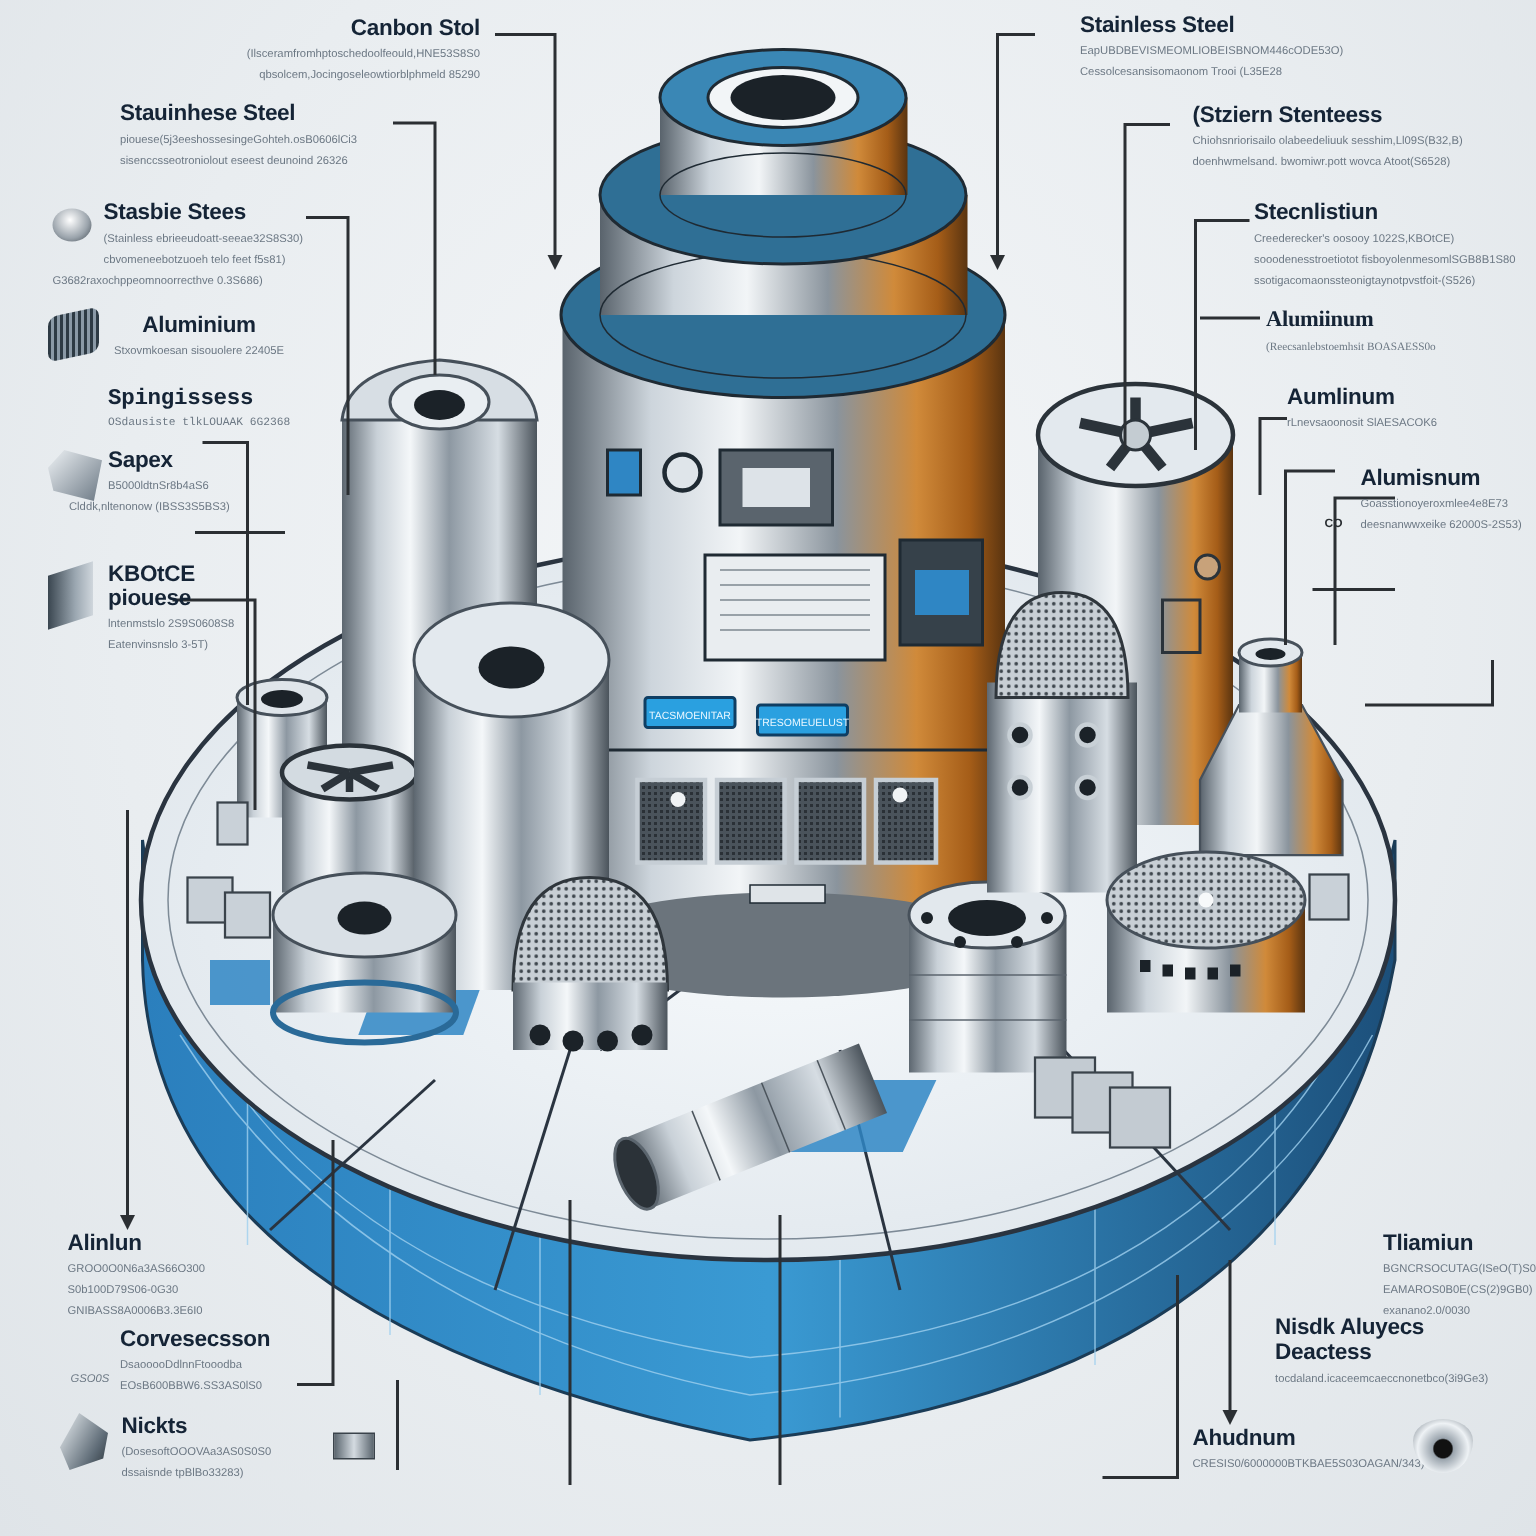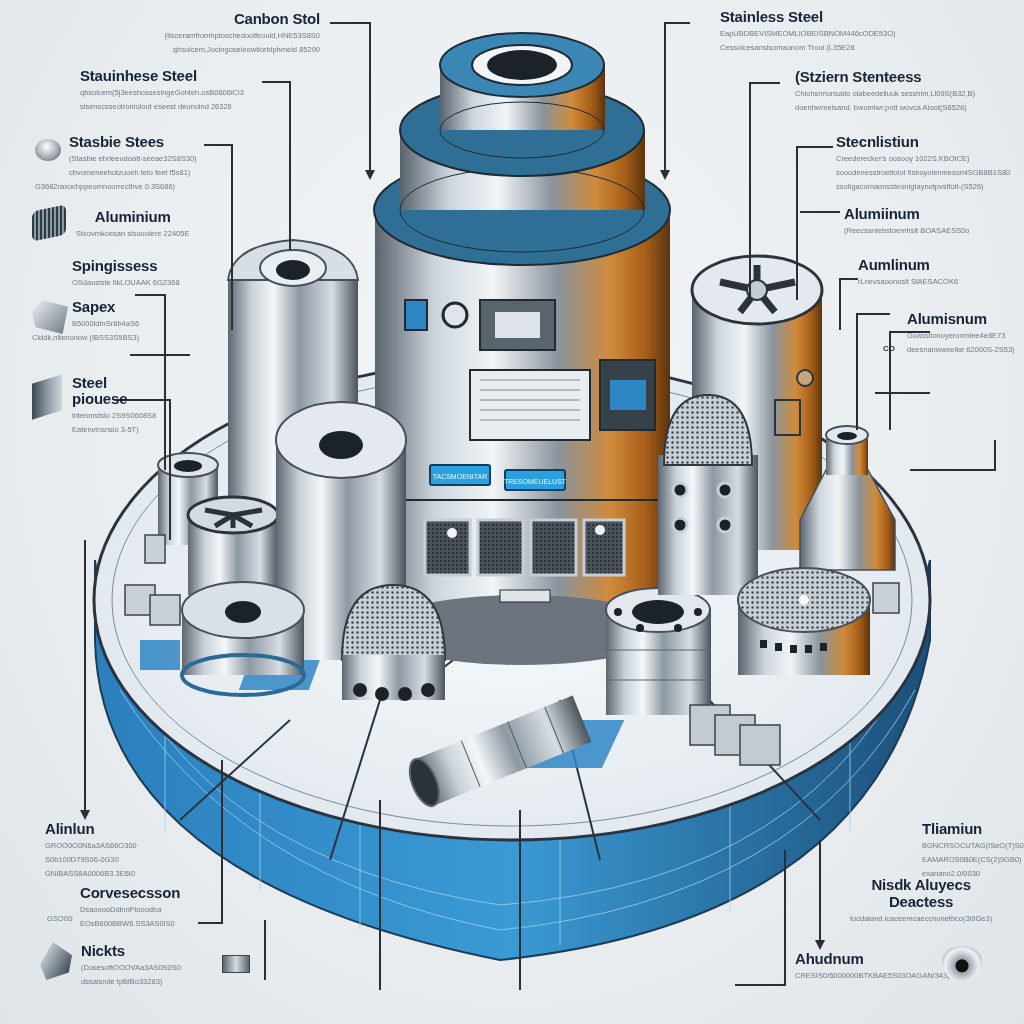--- a/index.html
+++ b/index.html
@@ -271,60 +271,60 @@
   </svg>
 
   <div class="label right-align" style="left:140px; top:10px; width:180px;">
     <div class="title">Canbon Stol</div>
     <div class="desc">(Ilsceramfromhptoschedoolfeould,HNE53S8S0</div>
     <div class="desc">qbsolcem,Jocingoseleowtiorblphmeld 85290</div>
   </div>
 
   <div class="label" style="left:80px; top:67px;">
     <div class="title">Stauinhese Steel</div>
-    <div class="desc">qbsolcem(5j3eeshossesingeGohteh.osB0606lCi3</div>
+    <div class="desc">piouese(5j3eeshossesingeGohteh.osB0606lCi3</div>
     <div class="desc">sisenccsseotroniolout eseest deunoind 26326</div>
   </div>
 
   <div class="label" style="left:35px; top:133px;">
     <div style="position:absolute; left:0; top:6px; width:26px; height:22px; border-radius:50%; background:radial-gradient(circle at 45% 35%,#fff,#9aa3ab 60%,#3a434b);"></div>
     <div style="margin-left:34px;">
       <div class="title">Stasbie Stees</div>
-      <div class="desc">(Stasbie ebrieeudoatt-seeae32S8S30)</div>
+      <div class="desc">(Stainless ebrieeudoatt-seeae32S8S30)</div>
       <div class="desc">cbvomeneebotzuoeh telo feet f5s81)</div>
     </div>
     <div class="desc" style="margin-left:0;">G3682raxochppeomnoorrecthve 0.3S686)</div>
   </div>
 
   <div class="label" style="left:32px; top:208px;text-align:center;">
     <div style="position:absolute; left:0; top:0; width:34px; height:30px; background:repeating-linear-gradient(90deg,#2d3a44 0 2px,#8a99a6 2px 4px); border-radius:6px; transform:skewY(-12deg);"></div>
     <div style="margin-left:44px;">
       <div class="title">Aluminium</div>
       <div class="desc">Stxovmkoesan sisouolere 22405E</div>
     </div>
   </div>
 
-  <div class="label" style="left:72px; top:257px;">
+  <div class="label" style="left:72px; top:257px;font-family:Liberation Mono, monospace;">
     <div class="title">Spingissess</div>
     <div class="desc">OSdausiste tlkLOUAAK 6G2368</div>
   </div>
 
   <div class="label" style="left:32px; top:298px;">
     <div style="position:absolute; left:0; top:2px; width:36px; height:34px; background:linear-gradient(135deg,#eef2f5,#6b7884); clip-path:polygon(30% 0,100% 20%,85% 100%,10% 80%,0 35%);"></div>
     <div style="margin-left:40px;">
       <div class="title">Sapex</div>
       <div class="desc">B5000ldtnSr8b4aS6</div>
     </div>
-    <div class="desc" style="">Clddk,nltenonow (IBSS3S5BS3)</div>
+    <div class="desc" style="margin-left:14px;">Clddk,nltenonow (IBSS3S5BS3)</div>
   </div>
 
   <div class="label" style="left:32px; top:375px;">
     <div style="position:absolute; left:0; top:4px; width:30px; height:36px; background:linear-gradient(90deg,#3a4650,#9aa6b0 60%,#cfd6dc); transform:skewY(-18deg);"></div>
     <div style="margin-left:40px;">
-      <div class="title" style="white-space:pre-line; line-height:16px;">Steel
+      <div class="title" style="white-space:pre-line; line-height:16px;">KBOtCE
 piouese</div>
       <div class="desc">lntenmstslo 2S9S0608S8</div>
       <div class="desc">Eatenvinsnslo 3-5T)</div>
     </div>
   </div>
 
   <div class="label" style="left:45px; top:820px;">
     <div class="title">Alinlun</div>
     <div class="desc">GROO0O0N6a3AS66O300</div>
     <div class="desc">S0b100D79S06-0G30</div>
@@ -362,21 +362,21 @@
     <div class="desc">doenhwmelsand. bwomiwr.pott wovca Atoot(S6528)</div>
   </div>
 
   <div class="label" style="left:836px; top:133px;">
     <div class="title">Stecnlistiun</div>
     <div class="desc">Creederecker's oosooy 1022S,KBOtCE)</div>
     <div class="desc">sooodenesstroetiotot fisboyolenmesomlSGB8B1S80</div>
     <div class="desc">ssotigacomaonssteonigtaynotpvstfoit-(S526)</div>
   </div>
 
-  <div class="label" style="left:844px; top:205px;">
+  <div class="label" style="left:844px; top:205px;font-family:Liberation Serif, serif;">
     <div class="title">Alumiinum</div>
     <div class="desc">(Reecsanlebstoemhsit BOASAESS0o</div>
   </div>
 
   <div class="label" style="left:858px; top:256px;">
     <div class="title">Aumlinum</div>
     <div class="desc">rLnevsaoonosit SlAESACOK6</div>
   </div>
 
   <div class="label" style="left:907px; top:310px;">
@@ -389,21 +389,21 @@
   </div>
 
 
   <div class="label" style="left:922px; top:820px;">
     <div class="title">Tliamiun</div>
     <div class="desc">BGNCRSOCUTAG(ISeO(T)S0S2)</div>
     <div class="desc">EAMAROS0B0E(CS(2)9GB0)</div>
     <div class="desc">exanano2.0/0030</div>
   </div>
 
-  <div class="label" style="left:850px; top:876px;text-align:center;">
+  <div class="label" style="left:850px; top:876px;">
     <div class="title" style="white-space:pre-line; line-height:17px;">Nisdk Aluyecs
 Deactess</div>
     <div class="desc">tocdaland.icaceemcaeccnonetbco(3i9Ge3)</div>
   </div>
 
   <div class="label" style="left:795px; top:950px;">
     <div class="title">Ahudnum</div>
     <div class="desc">CRESIS0/6000000BTKBAE5S03OAGAN/343)</div>
   </div>
   <div style="position:absolute; left:942px; top:946px; width:40px; height:36px; border-radius:50% 50% 50% 50% / 40% 40% 60% 60%; background:radial-gradient(circle at 50% 55%,#111 0 6px,#9aa4ad 7px,#eef2f5 60%,#6b7680);"></div>

